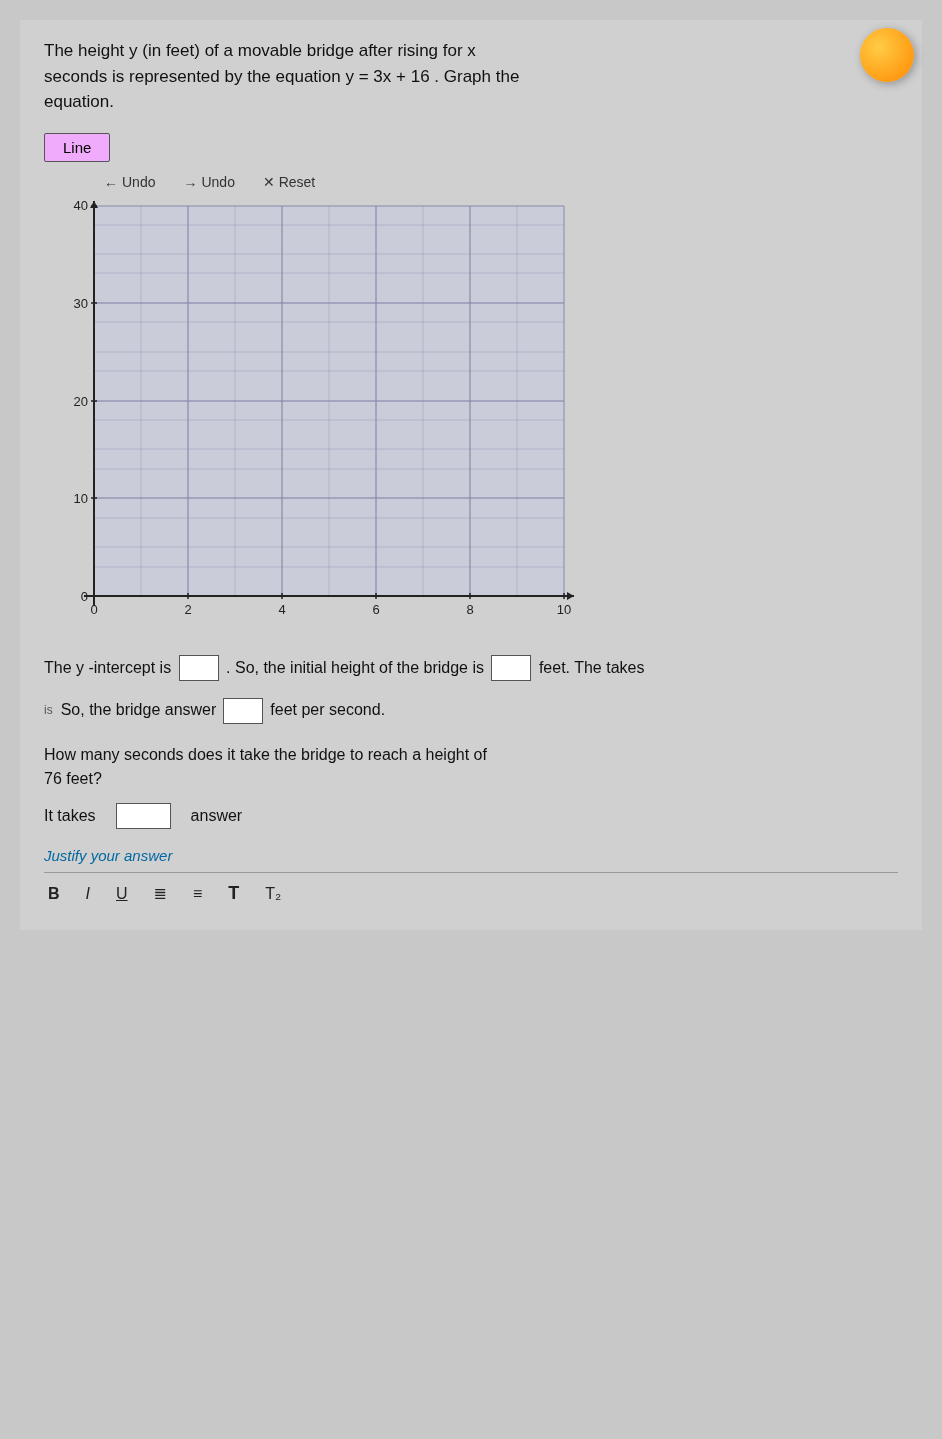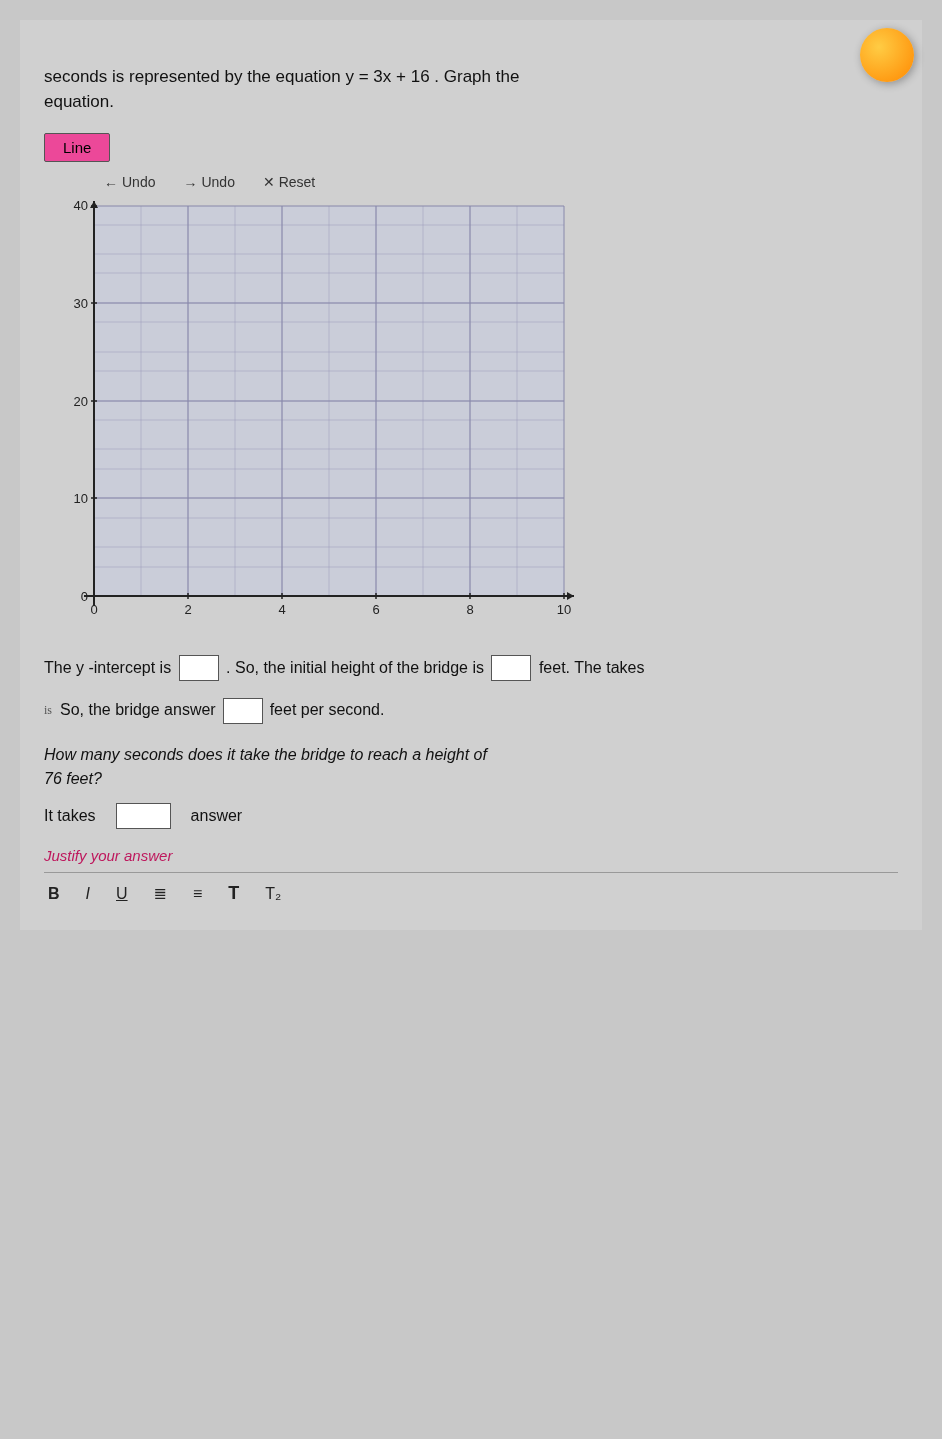--- a/index.html
+++ b/index.html
@@ -23,21 +23,21 @@
       font-size: 17px;
       line-height: 1.5;
       margin-bottom: 18px;
       color: #111;
     }
 
     
     .line-btn {
       display: inline-block;
       border: 1.5px solid #555;
-      background: #ec4899;
+      background: #f0abfc;
       padding: 5px 18px;
       font-size: 15px;
       cursor: pointer;
       margin-bottom: 6px;
       border-radius: 2px;
     }
 
     
     .graph-wrapper {
       position: relative;
@@ -100,21 +100,20 @@
       background: #fff;
       vertical-align: middle;
       margin: 0 3px;
     }
 
     .question-text {
       font-size: 16px;
       margin-top: 18px;
       margin-bottom: 12px;
       line-height: 1.5;
-      font-style: italic;
     }
 
     .answer-row {
       font-size: 16px;
       margin-bottom: 18px;
       display: flex;
       align-items: center;
       gap: 20px;
     }
 
@@ -122,21 +121,21 @@
       display: inline-block;
       width: 55px;
       height: 26px;
       border: 1.5px solid #555;
       background: #fff;
       vertical-align: middle;
     }
 
     .justify-label {
       font-size: 15px;
-      color: #be185d;
+      color: #0369a1;
       margin-bottom: 8px;
       font-style: italic;
     }
 
     
     .format-toolbar {
       display: flex;
       align-items: center;
       gap: 18px;
       border-top: 1px solid #999;
@@ -177,33 +176,32 @@
       display: flex;
       align-items: center;
       gap: 4px;
       flex-wrap: wrap;
     }
 
     .slope-label {
       font-size: 12px;
       color: #555;
       margin-right: 4px;
-      font-family: Liberation Serif, serif;
     }
   </style>
 </head>
 <body>
 
 <div class="page-container">
   
   <div class="orange-circle"></div>
 
   
   <div class="problem-text">
-    <br>
+    <span>The height y (in feet) of a movable bridge after rising for x</span><br>
     <span>seconds is represented by the equation y = 3x + 16 . Graph the</span><br>
     <span>equation.</span>
   </div>
 
   
   <button class="line-btn">Line</button>
 
   
   <div class="graph-wrapper">
 

